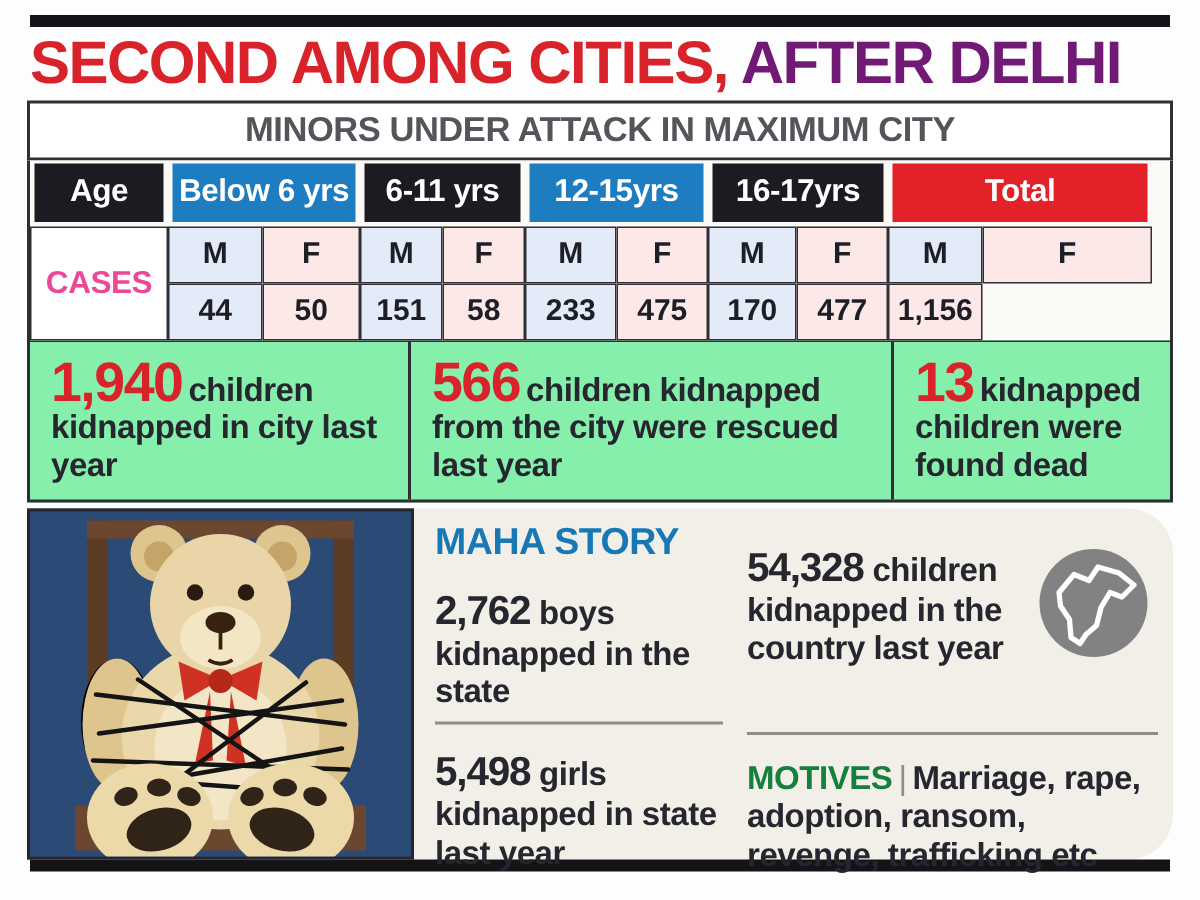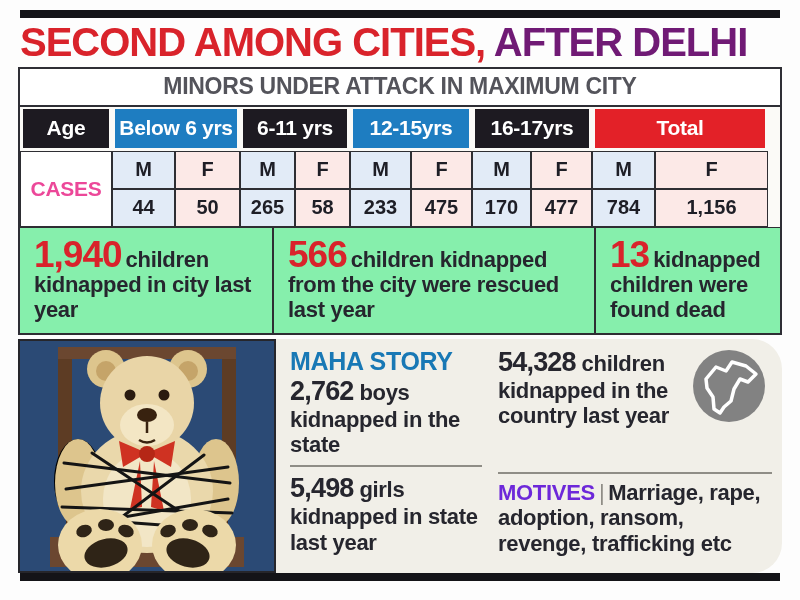--- a/index.html
+++ b/index.html
@@ -62,28 +62,28 @@
   .stat-3 { flex:1; }
 
   .bottom { display:flex; background:#f1efe8; margin-top:4px; height:234px;border-radius:30px; }
   .teddy-box { width:258px; height:234px; border:2px solid #26262b; background:#2b4a75; flex:none; }
   .teddy-box svg { display:block; }
 
   .col-mid { width:212px; padding:8px 6px 0 14px; flex:none; }
   .col-right { flex:1; padding:8px 10px 0 10px; }
 
   .maha-title { color:#1878b5; font-weight:700; font-size:25px; letter-spacing:-0.3px; }
-  .btxt { font-size:22px; font-weight:700; color:#26262e; line-height:1.16; letter-spacing:-0.3px; }
+  .btxt { font-size:22px; font-weight:700; color:#26262e; line-height:1.16; letter-spacing:-0.3px;margin-top:16px; }
   .btxt .bignum { font-size:27px; letter-spacing:-0.8px; }
   .divider { border:none; border-top:2px solid #8f8d86; margin:7px 0 6px 0; }
 
   .country-row { position:relative; min-height:118px; }
   .map-badge { float:right; margin:2px 6px 4px 8px; }
 
-  .motives .label { color:#6d28d9; font-weight:700; }
+  .motives .label { color:#15803d; font-weight:700; }
   .motives .sep { color:#8f8d86; font-weight:400; padding:0 4px; }
 
   .bottom-bar { height:8px; background:#141418; margin:0 2px; }
 </style>
 </head>
 <body>
 
 <div class="frame">
 
   <div class="top-bar"></div>
@@ -114,27 +114,26 @@
       <div class="cell f" style="grid-row:2">F</div>
       <div class="cell m" style="grid-row:2">M</div>
       <div class="cell f" style="grid-row:2">F</div>
       <div class="cell m" style="grid-row:2">M</div>
       <div class="cell f" style="grid-row:2">F</div>
       <div class="cell m" style="grid-row:2">M</div>
       <div class="cell f" style="grid-row:2">F</div>
 
       <div class="cell m" style="grid-row:3">44</div>
       <div class="cell f" style="grid-row:3">50</div>
-      <div class="cell m" style="grid-row:3">265</div>
+      <div class="cell m" style="grid-row:3">151</div>
       <div class="cell f" style="grid-row:3">58</div>
       <div class="cell m" style="grid-row:3">233</div>
       <div class="cell f" style="grid-row:3">475</div>
       <div class="cell m" style="grid-row:3">170</div>
       <div class="cell f" style="grid-row:3">477</div>
-      <div class="cell m" style="grid-row:3">784</div>
       <div class="cell f" style="grid-row:3">1,156</div>
     </div>
 
     <div class="stats">
       <div class="stat stat-1">
         <span class="num">1,940</span><span>children kidnapped in city last year</span>
       </div>
       <div class="stat stat-2">
         <span class="num">566</span><span>children kidnapped from the city were rescued last year</span>
       </div>

